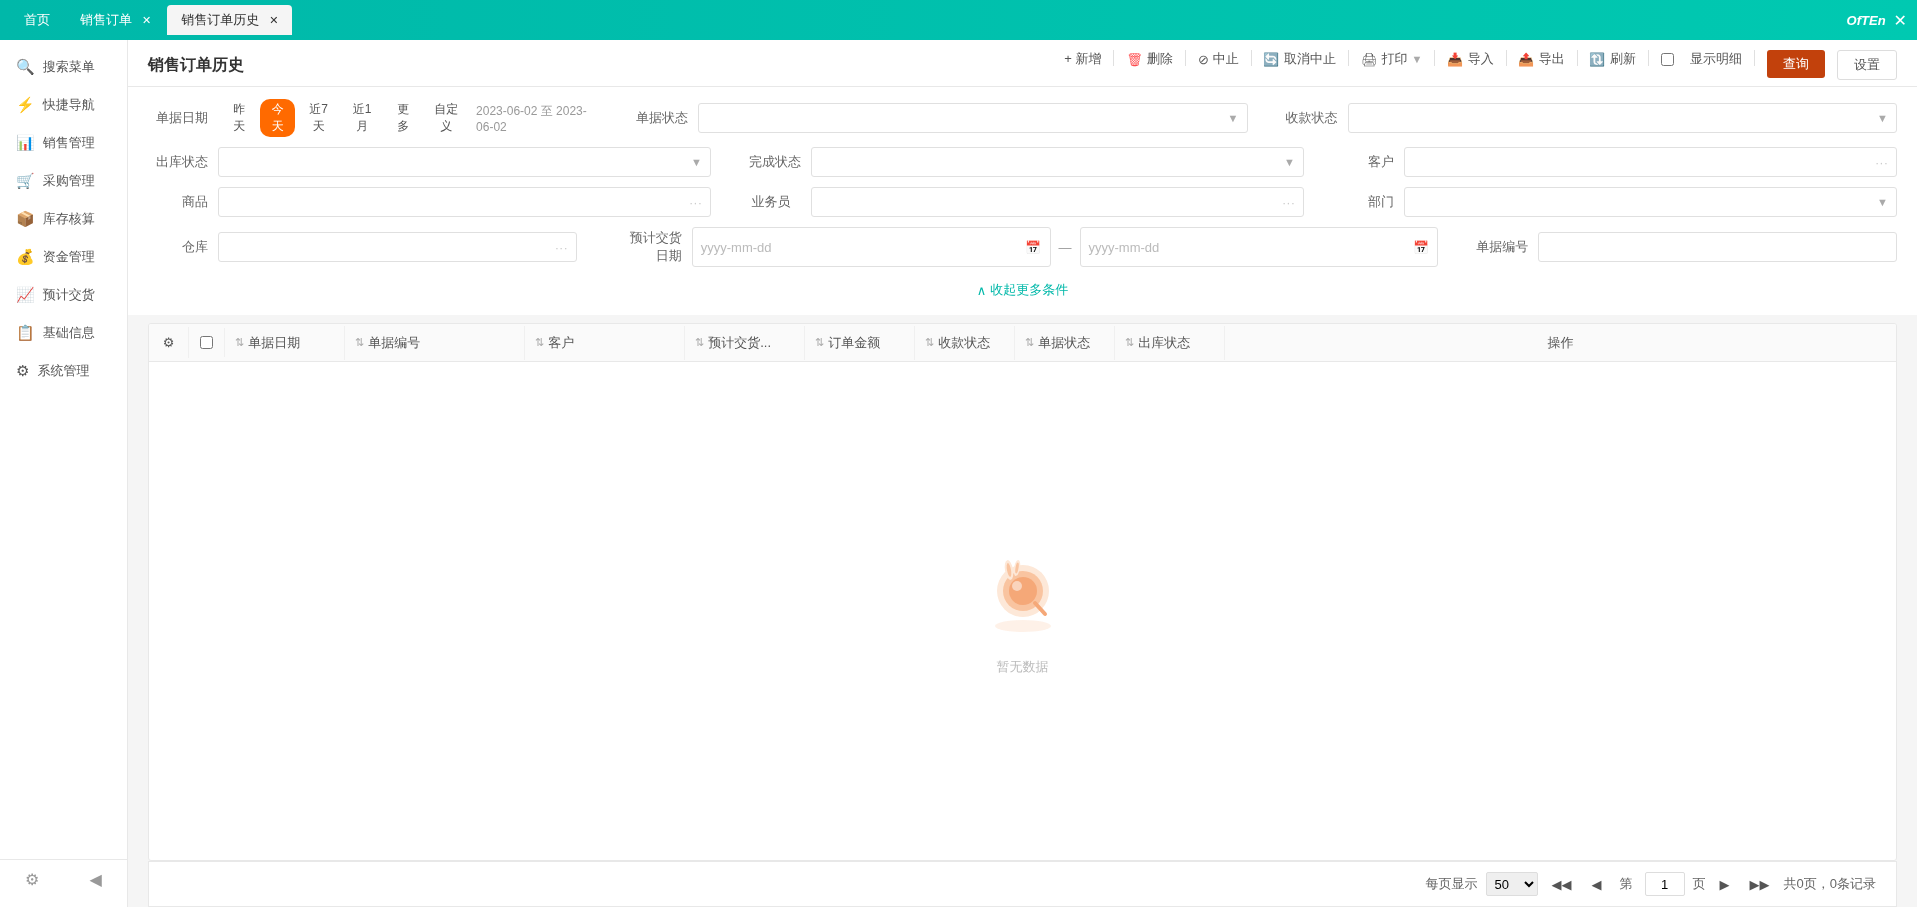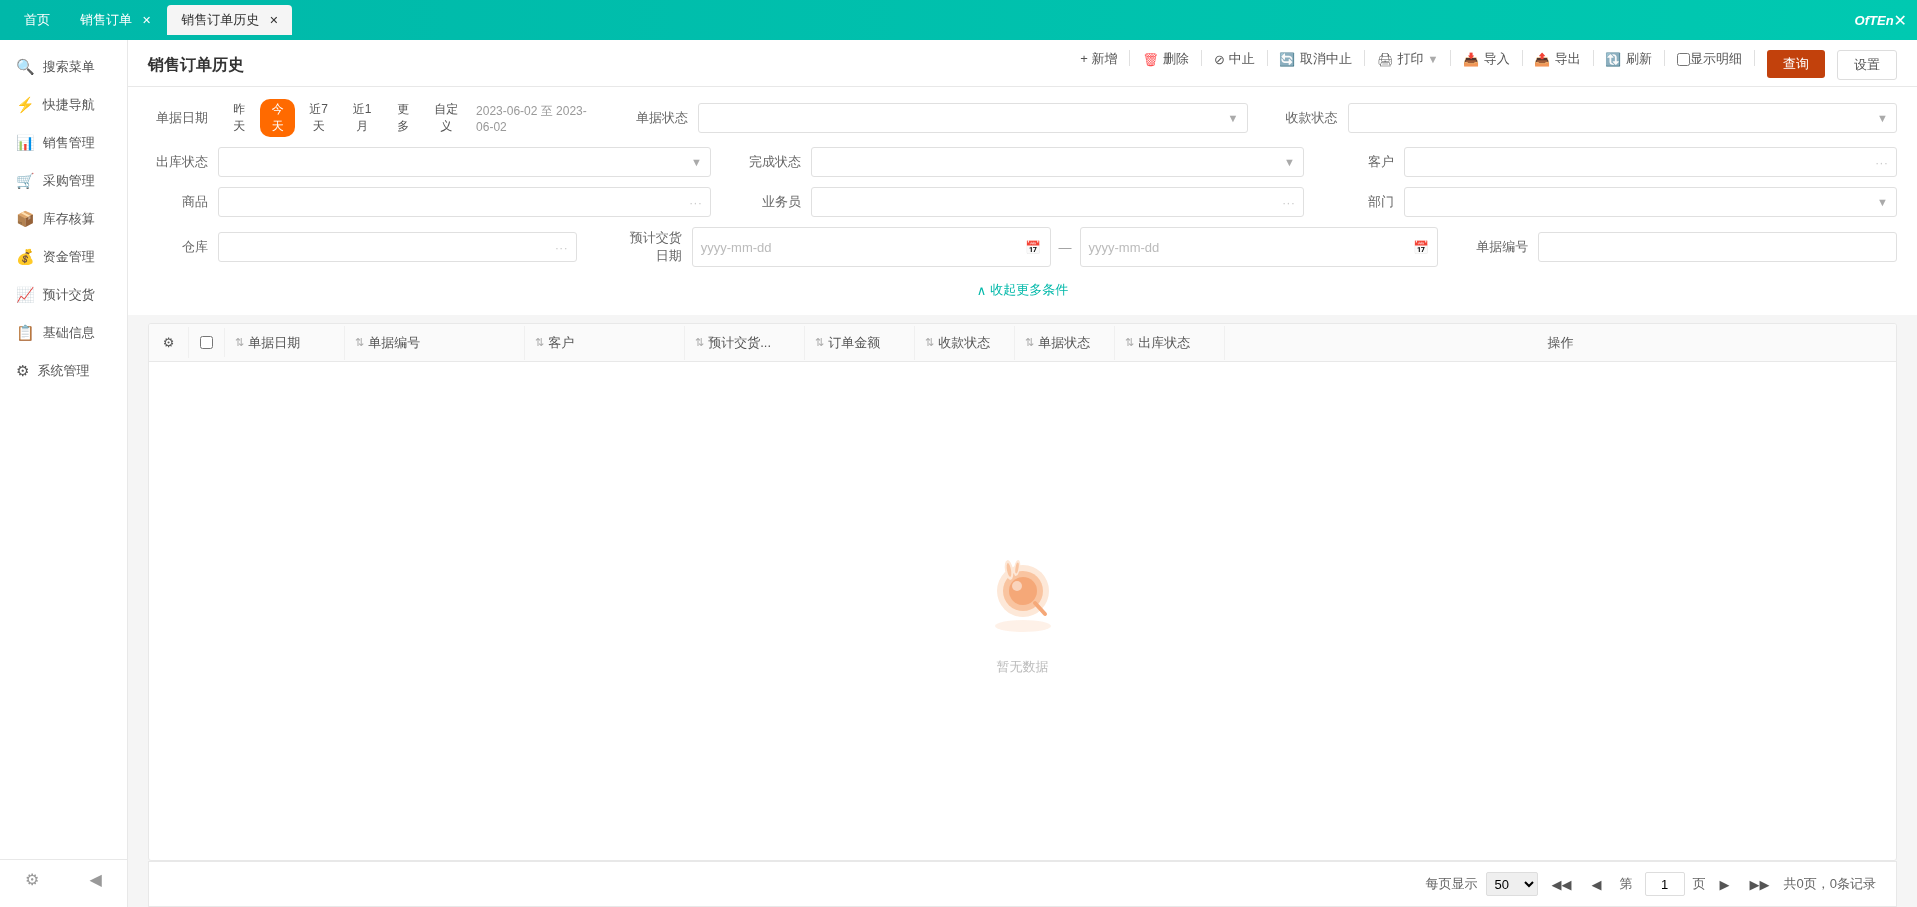--- a/index.html
+++ b/index.html
@@ -34,20 +34,21 @@
     .tab-close {
       font-size: 11px;
       color: inherit;
       cursor: pointer;
       margin-left: 4px;
     }
     .top-bar-spacer { flex: 1; }
     .top-bar-right {
       display: flex;
       align-items: center;
+      gap: 8px;
       color: #fff;
       font-size: 12px;
     }
     .often-label {
       color: #fff;
       font-size: 13px;
       font-style: italic;
       font-weight: bold;
     }
 
@@ -142,21 +143,21 @@
       color: #555;
       border: 1px solid #ddd;
       border-radius: 3px;
       padding: 5px 16px;
       cursor: pointer;
       font-size: 13px;
     }
     .checkbox-label {
       display: flex;
       align-items: center;
-      gap: 0;
+      gap: 16px;
       color: #555;
       cursor: pointer;
     }
 
     
     .filter-area {
       background: #fff;
       padding: 12px 20px;
       flex-shrink: 0;
     }
@@ -521,21 +522,21 @@
           <span class="dots">···</span>
         </div>
       </div>
 
       <div class="filter-row">
         <span class="filter-label">商品</span>
         <div style="width:260px;" class="input-control">
           <span></span>
           <span class="dots">···</span>
         </div>
-        <span class="filter-label" style="margin-left:30px;">业务员</span>
+        <span class="filter-label" style="margin-left:30px;text-align:center;">业务员</span>
         <div style="width:260px;" class="input-control">
           <span></span>
           <span class="dots">···</span>
         </div>
         <span class="filter-label" style="margin-left:30px;">部门</span>
         <div style="width:260px;" class="select-control">
           <span></span>
           <span class="chevron-icon">▼</span>
         </div>
       </div>

